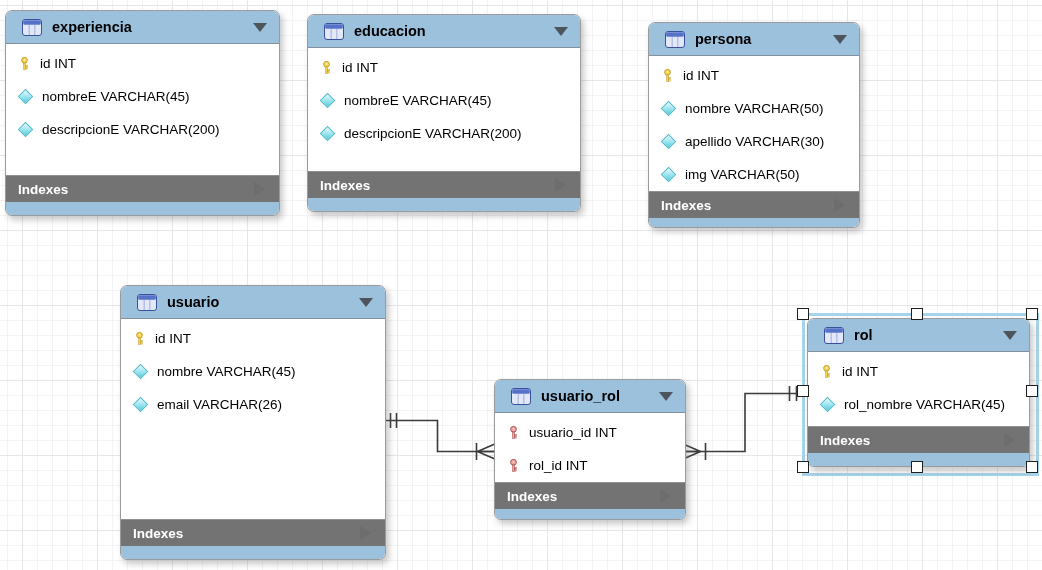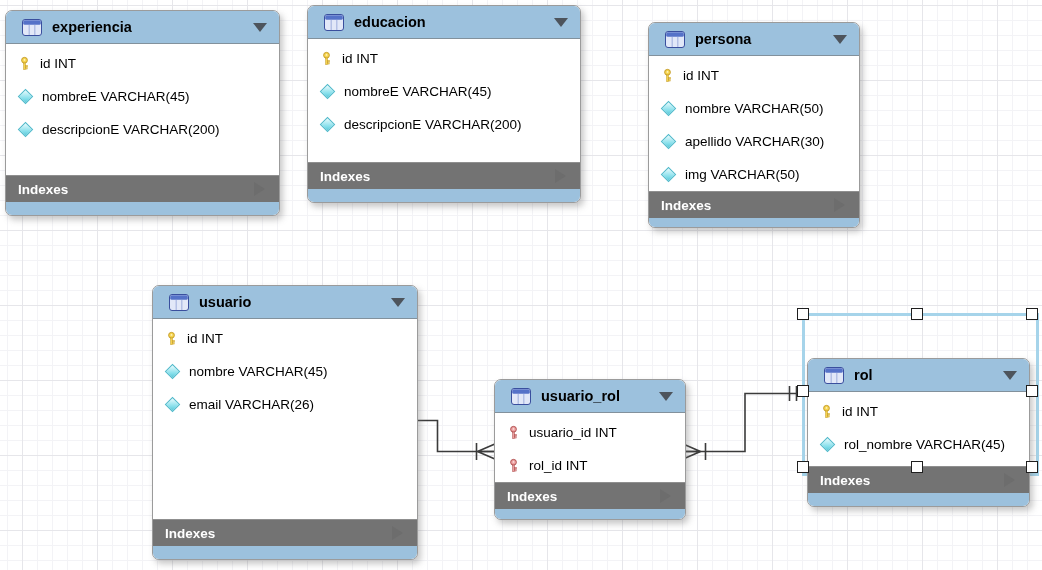--- a/index.html
+++ b/index.html
@@ -91,21 +91,21 @@
       <span class="row-label">descripcionE VARCHAR(200)</span>
     </div>
   </div>
   <div class="tbl-footer">
     <span class="footer-label">Indexes</span>
     <span class="tri-right"></span>
   </div>
   <div class="tbl-strip"></div>
 </div>
 
-<div class="tbl" style="left:307px;top:5px;width:272px;height:196px;">
+<div class="tbl" style="left:307px;top:14px;width:272px;height:196px;">
   <div class="tbl-header">
     <svg class="icn" width="20" height="17" viewBox="0 0 20 17">
       <rect x="0.5" y="0.5" width="19" height="16" rx="2.5" fill="#e2e8f8" stroke="#3a4f9e"></rect>
       <rect x="1.2" y="1.2" width="17.6" height="4.6" rx="1.5" fill="#5572c8"></rect>
       <line x1="7.2" y1="6" x2="7.2" y2="16" stroke="#a9b6e0" stroke-width="1.2"></line>
       <line x1="12.8" y1="6" x2="12.8" y2="16" stroke="#a9b6e0" stroke-width="1.2"></line>
     </svg>
     <span class="tbl-title">educacion</span>
     <span class="chev"></span>
   </div>
@@ -171,21 +171,21 @@
       <span class="row-label">img VARCHAR(50)</span>
     </div>
   </div>
   <div class="tbl-footer">
     <span class="footer-label">Indexes</span>
     <span class="tri-right"></span>
   </div>
   <div class="tbl-strip"></div>
 </div>
 
-<div class="tbl" style="left:120px;top:285px;width:264px;height:273px;margin-left:32px;">
+<div class="tbl" style="left:120px;top:285px;width:264px;height:273px;">
   <div class="tbl-header">
     <svg class="icn" width="20" height="17" viewBox="0 0 20 17">
       <rect x="0.5" y="0.5" width="19" height="16" rx="2.5" fill="#e2e8f8" stroke="#3a4f9e"></rect>
       <rect x="1.2" y="1.2" width="17.6" height="4.6" rx="1.5" fill="#5572c8"></rect>
       <line x1="7.2" y1="6" x2="7.2" y2="16" stroke="#a9b6e0" stroke-width="1.2"></line>
       <line x1="12.8" y1="6" x2="12.8" y2="16" stroke="#a9b6e0" stroke-width="1.2"></line>
     </svg>
     <span class="tbl-title">usuario</span>
     <span class="chev"></span>
   </div>
@@ -251,21 +251,21 @@
   </div>
   <div class="tbl-footer">
     <span class="footer-label">Indexes</span>
     <span class="tri-right"></span>
   </div>
   <div class="tbl-strip"></div>
 </div>
 
 <div class="sel-ring" style="left:802px;top:313px;width:231px;height:157px;"></div>
 
-<div class="tbl" style="left:807px;top:318px;width:221px;height:147px;margin-top:40px;">
+<div class="tbl" style="left:807px;top:318px;width:221px;height:147px;">
   <div class="tbl-header">
     <svg class="icn" width="20" height="17" viewBox="0 0 20 17">
       <rect x="0.5" y="0.5" width="19" height="16" rx="2.5" fill="#e2e8f8" stroke="#3a4f9e"></rect>
       <rect x="1.2" y="1.2" width="17.6" height="4.6" rx="1.5" fill="#5572c8"></rect>
       <line x1="7.2" y1="6" x2="7.2" y2="16" stroke="#a9b6e0" stroke-width="1.2"></line>
       <line x1="12.8" y1="6" x2="12.8" y2="16" stroke="#a9b6e0" stroke-width="1.2"></line>
     </svg>
     <span class="tbl-title">rol</span>
     <span class="chev"></span>
   </div>

